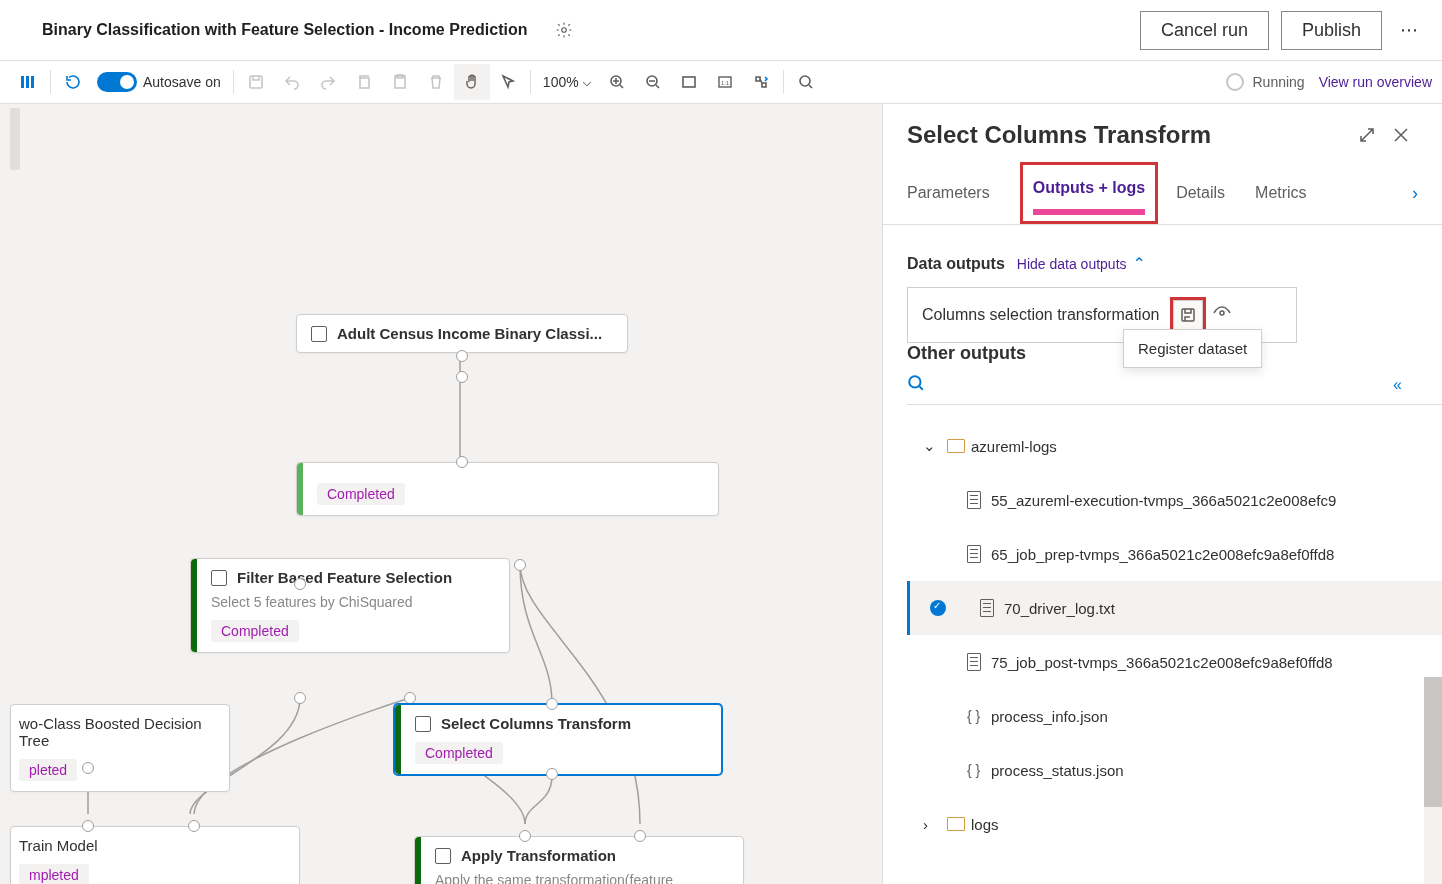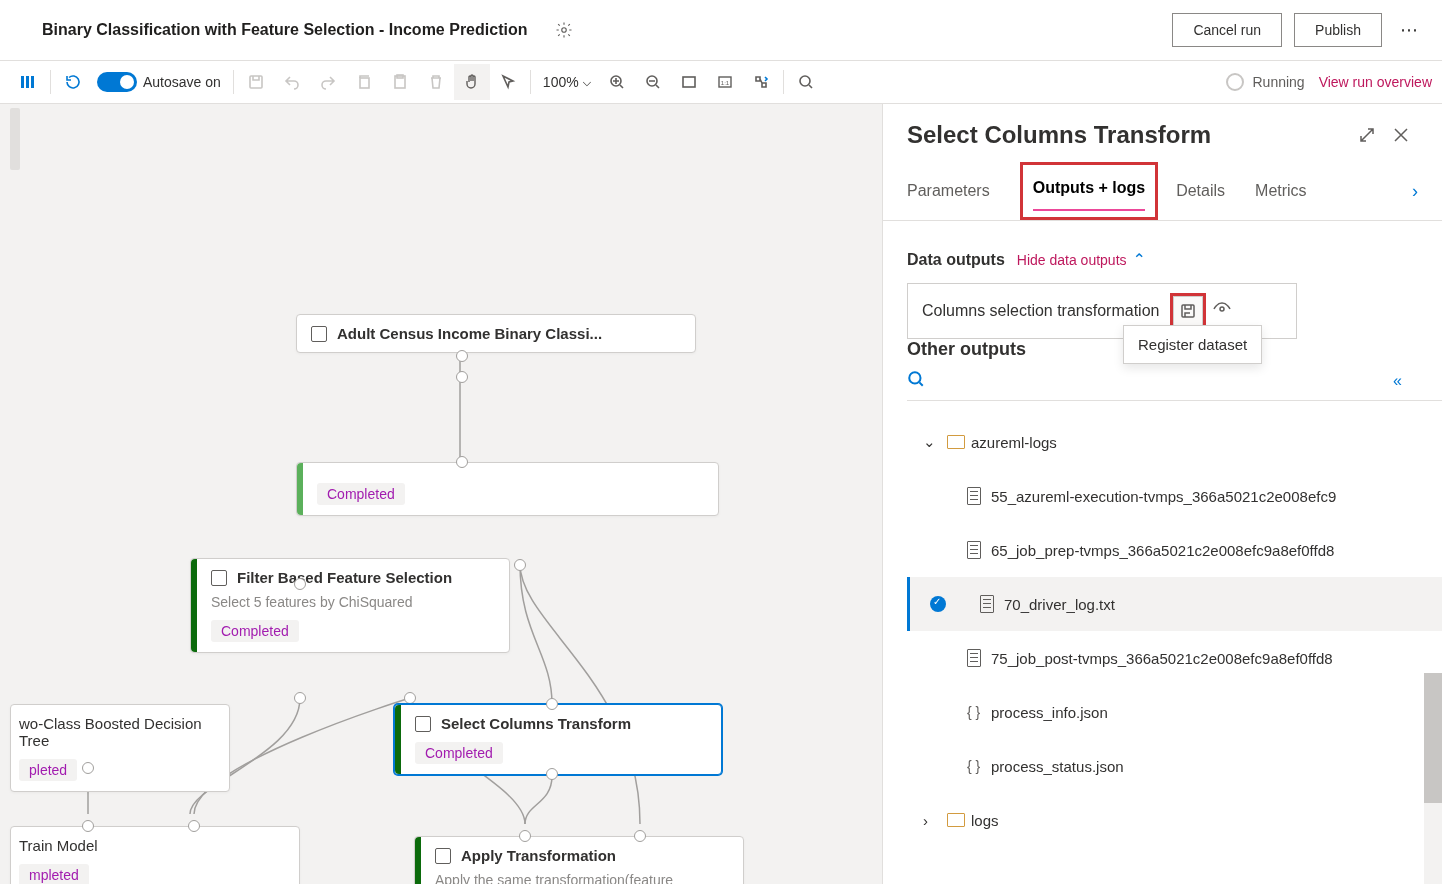--- a/index.html
+++ b/index.html
@@ -1,34 +1,34 @@
 <!DOCTYPE html>
 <html><head>
 <meta charset="utf-8">
 <style>
   * { box-sizing: border-box; margin: 0; padding: 0; font-family: "Segoe UI", -apple-system, sans-serif; }
   body { background: #fff; width: 1442px; height: 884px; overflow: hidden; color: #323130; }
   .header { height: 60px; display: flex; align-items: center; padding: 0 24px 0 42px; }
   .title { font-size: 16px; font-weight: 600; color: #201f1e; }
   .gear { margin-left: 28px; width: 18px; height: 18px; }
   .spacer { flex: 1; }
-  .btn { border: 1px solid #8a8886; background: #fff; padding: 8px 20px; font-size: 14px; font-weight: 400; cursor: pointer; margin-left: 12px; color: #323130; }
+  .btn { border: 1px solid #8a8886; background: #fff; padding: 8px 20px; font-size: 18px; font-weight: 400; cursor: pointer; margin-left: 12px; color: #323130; }
   .ellipsis { font-size: 18px; margin-left: 18px; cursor: pointer; }
   .toolbar { height: 44px; display: flex; align-items: center; border-top: 1px solid #e1dfdd; border-bottom: 1px solid #e1dfdd; padding: 0 10px; }
   .tbar-icon { width: 36px; height: 36px; display: flex; align-items: center; justify-content: center; cursor: pointer; color: #605e5c; }
   .tbar-icon.blue { color: #0078d4; }
   .tbar-icon.disabled { color: #c8c6c4; }
   .tbar-sep { width: 1px; height: 24px; background: #e1dfdd; margin: 0 4px; }
   .toggle { width: 40px; height: 20px; background: #0078d4; border-radius: 10px; position: relative; margin: 0 6px; cursor: pointer; }
   .toggle::after { content: ''; position: absolute; right: 3px; top: 3px; width: 14px; height: 14px; background: #fff; border-radius: 50%; }
   .autosave { font-size: 14px; margin-right: 8px; }
   .zoom { font-size: 14px; margin: 0 8px; display: flex; align-items: center; }
   .status-running { display: flex; align-items: center; margin-right: 14px; font-size: 14px; color: #605e5c; }
   .spinner-circle { width: 18px; height: 18px; border: 2px solid #c8c6c4; border-radius: 50%; margin-right: 8px; }
-  .link { color: #be185d; cursor: pointer; font-size: 14px; }
+  .link { color: #4c1d95; cursor: pointer; font-size: 14px; }
 
   .content { display: flex; height: calc(100% - 104px); }
   .canvas { flex: 1; position: relative; background: #f3f2f1; overflow: hidden; }
   .left-handle { position:absolute; left:10px; top:4px; width:10px; height:62px; background:#e1dfdd; border-radius:2px; }
   .canvas svg.connectors { position: absolute; top: 0; left: 0; width: 100%; height: 100%; pointer-events: none; }
   .node { position: absolute; background: #fff; border: 1px solid #d0cecc; border-radius: 4px; box-shadow: 0 1px 3px rgba(0,0,0,0.04); }
   .node .inner { padding: 10px 14px; }
   .node .head { display: flex; align-items: center; font-size: 15px; font-weight: 600; color: #323130; }
   .node .head .ic { width: 16px; height: 16px; margin-right: 10px; border: 1.5px solid #605e5c; border-radius: 2px; }
   .node .desc { font-size: 14px; color: #8a8886; margin-top: 8px; }
@@ -38,21 +38,21 @@
   .node.stripe-pad .inner { padding-left: 20px; }
   .node.selected { border-color: #0078d4; box-shadow: 0 0 0 1px #0078d4; }
   .port { position: absolute; width: 12px; height: 12px; border: 1px solid #a19f9d; background: #fff; border-radius: 50%; transform: translate(-50%, -50%); }
 
   .side { width: 560px; border-left: 1px solid #e1dfdd; background: #fff; display: flex; flex-direction: column; overflow: hidden; }
   .side-head { display: flex; align-items: center; padding: 14px 24px 10px 24px; }
   .side-title { font-size: 24px; font-weight: 600; flex: 1; }
   .side-ic { width: 34px; height: 34px; display: flex; align-items: center; justify-content: center; cursor: pointer; color: #605e5c; }
   .tabs { display: flex; border-bottom: 1px solid #e1dfdd; padding: 0 24px; align-items: center; }
   .tab { padding: 12px 0; margin-right: 30px; font-size: 16px; color: #605e5c; cursor: pointer; }
-  .tab.active { color: #000000; border-bottom: 2px solid #ec4899; font-weight: 600; }
+  .tab.active { color: #4c1d95; border-bottom: 6px solid #ec4899; font-weight: 600; }
   .hl-box { border: 3px solid #d13438; padding: 2px 10px 6px 10px; }
   .tab-arrow { margin-left:auto; color:#0078d4; font-size:18px; cursor:pointer; }
 
   .side-body { padding: 18px 0 0 24px; flex:1; overflow:hidden; position:relative; }
   .sec-row { display: flex; align-items: center; font-size: 16px; margin-top: 11px; }
   .sec-row .label { font-weight: 600; margin-right: 12px; }
   .output-card { border: 1px solid #d0cecc; padding: 12px 14px; display: flex; align-items: center; font-size: 16px; margin-top: 14px; width: 390px; }
   .output-card .save-ic { width: 30px; height: 30px; display:flex; align-items:center; justify-content:center; background:#faf9f8; border:1px solid #d0cecc; margin: 0 10px 0 14px; cursor:pointer; }
   .hl-box2 { outline: 3px solid #d13438; outline-offset: 0; }
   .eye-ic { cursor:pointer; }
@@ -214,21 +214,21 @@
         <path d="M410 594 C 410 640 525 680 525 720"></path>
         <path d="M300 594 C 300 650 190 680 190 710"></path>
         <path d="M88 642 V 710"></path>
         <path d="M88 640 C 88 670 12 640 12 670"></path>
         <path d="M140 794 C 140 830 90 832 90 855"></path>
         <path d="M194 710 C 194 660 410 594 410 594"></path>
         <path d="M552 672 C 552 700 525 700 525 720"></path>
       </g>
     </svg>
 
-    <div class="node" style="left:296px; top:210px; width:400px;">
+    <div class="node" style="left:296px; top:210px; width:332px;">
       <div class="inner">
           <div class="head">
             <span class="ic"></span>
             <span>Adult Census Income Binary Classi...</span>
           </div>
         </div>
     </div>
     <div class="port" style="left:462px; top:252px"></div>
     <div class="port" style="left:462px; top:273px"></div>
 

